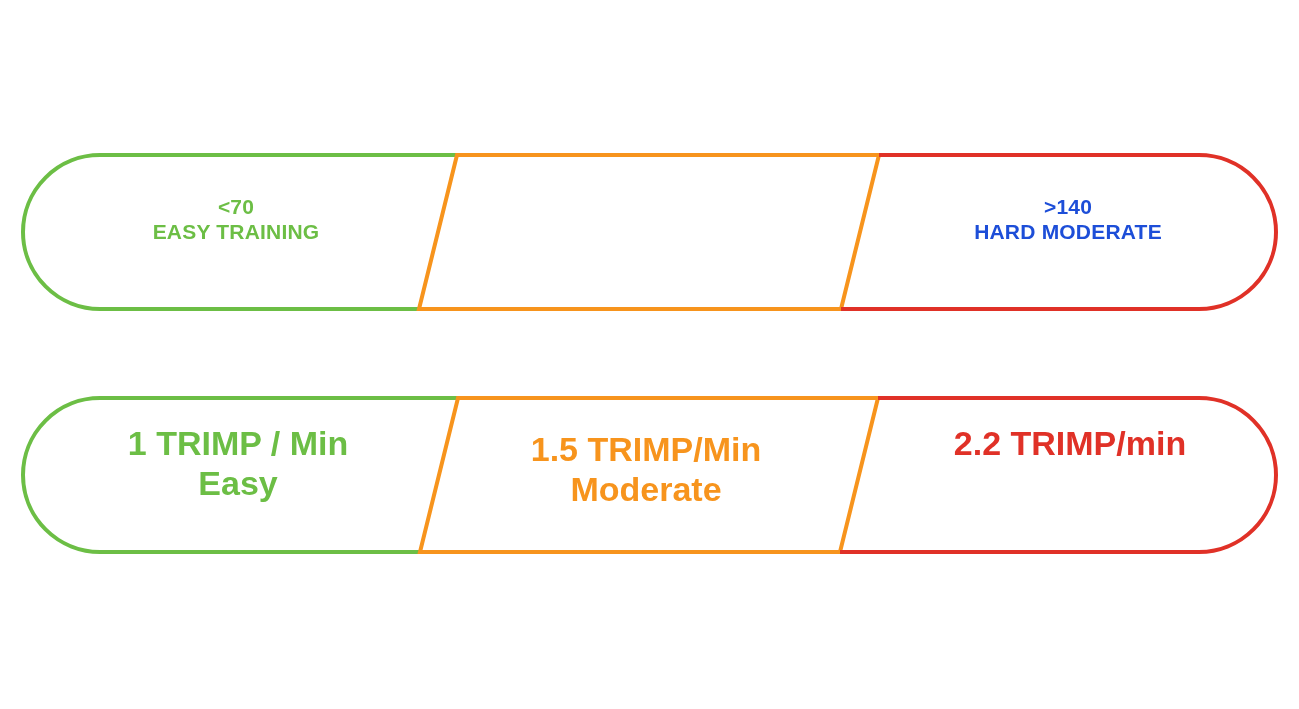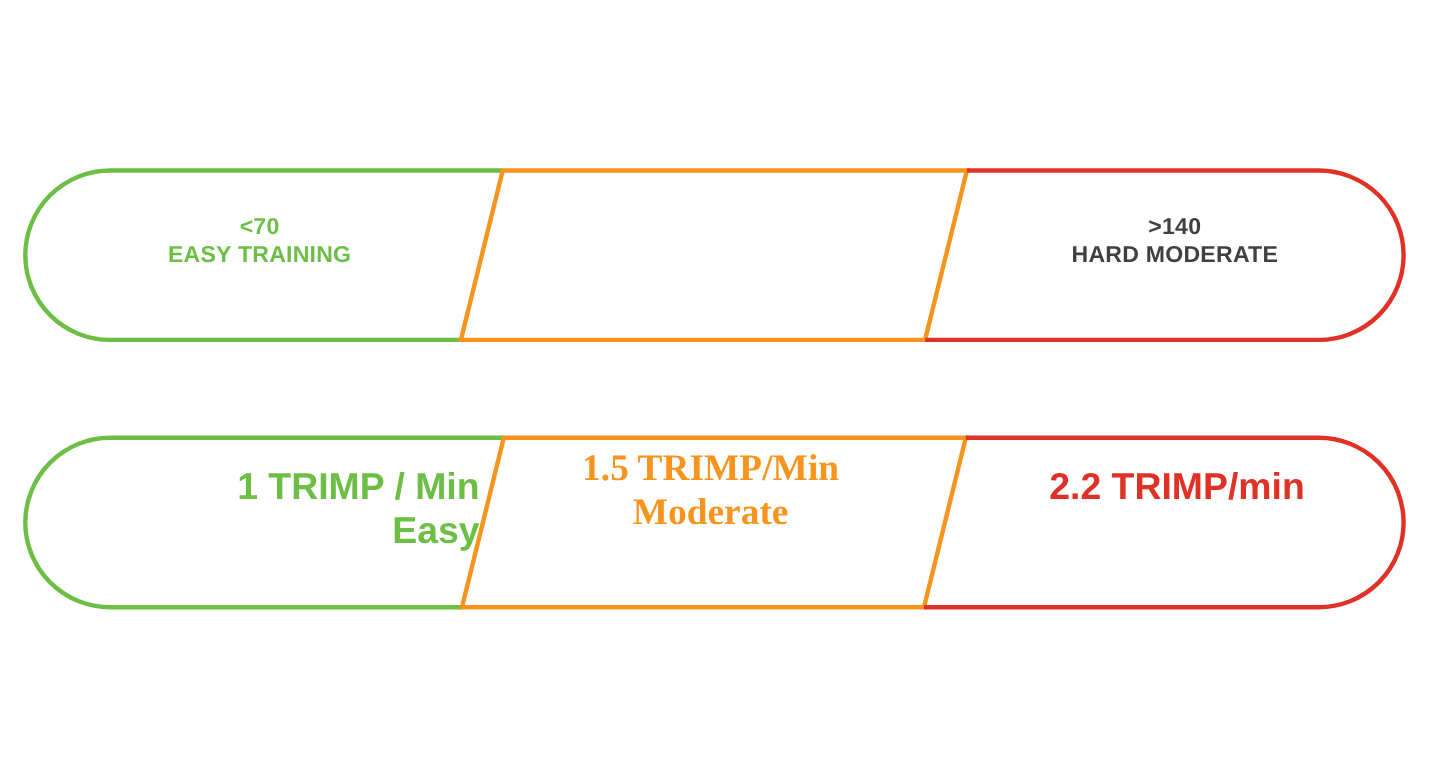--- a/index.html
+++ b/index.html
@@ -58,22 +58,22 @@
   #band-rates .seg-label { font-size: 34px; letter-spacing: 0px; }
   #band-rates .seg-label .l1 { display: block; }
   #band-rates .seg-label .l2 { display: block; }
 
   
   #zone-easy-label     { left: 40px;  top: 50px;  width: 392px; }
   #zone-moderate-label { left: 444px; top: 50px;  width: 404px; }
   #zone-hard-label     { left: 872px; top: 50px;  width: 392px; }
 
   
-  #rate-easy-label     { left: 40px;  top: 33px;  width: 396px; text-align: right; }
-  #rate-moderate-label { left: 444px; top: 16px;  width: 404px; font-family: Liberation Serif, serif; }
+  #rate-easy-label     { left: 40px;  top: 33px;  width: 396px; }
+  #rate-moderate-label { left: 444px; top: 39px;  width: 404px; }
   #rate-hard-label     { left: 872px; top: 33px;  width: 396px; }
 </style>
 </head>
 <body>
 
 <div id="stage">
 
   <div class="band" id="band-zones">
     <svg width="1299" height="175" viewBox="0 0 1299 175">
 
@@ -82,21 +82,21 @@
       <path fill="none" stroke-width="4" stroke-linecap="butt" stroke-linejoin="miter" stroke="#F7941D" d="M 879 10 L 457 10 L 419 164 L 841 164 Z"></path>
 
       <path fill="none" stroke-width="4" stroke-linecap="butt" stroke-linejoin="miter" stroke="#E03127" d="M 841 164 L 1199 164 A 77 77 0 0 0 1199 10 L 879 10"></path>
     </svg>
 
     <div class="labels">
       <div class="seg-label" id="zone-easy-label" style="color:#6CBE45">
         <span class="l1">&lt;70</span>
         <span class="l2">EASY TRAINING</span>
       </div>
-      <div class="seg-label" id="zone-hard-label" style="color:#404040">
+      <div class="seg-label" id="zone-hard-label" style="color:#1d4ed8">
         <span class="l1">&gt;140</span>
         <span class="l2">HARD MODERATE</span>
       </div>
     </div>
   </div>
 
   <div class="band" id="band-rates">
     <svg width="1299" height="175" viewBox="0 0 1299 175">
       <path fill="none" stroke-width="4" stroke-linecap="butt" stroke-linejoin="miter" stroke="#6CBE45" d="M 458 8 L 100 8 A 77 77 0 0 0 100 162 L 420 162"></path>
       <path fill="none" stroke-width="4" stroke-linecap="butt" stroke-linejoin="miter" stroke="#F7941D" d="M 878 8 L 458 8 L 420 162 L 840 162 Z"></path>

